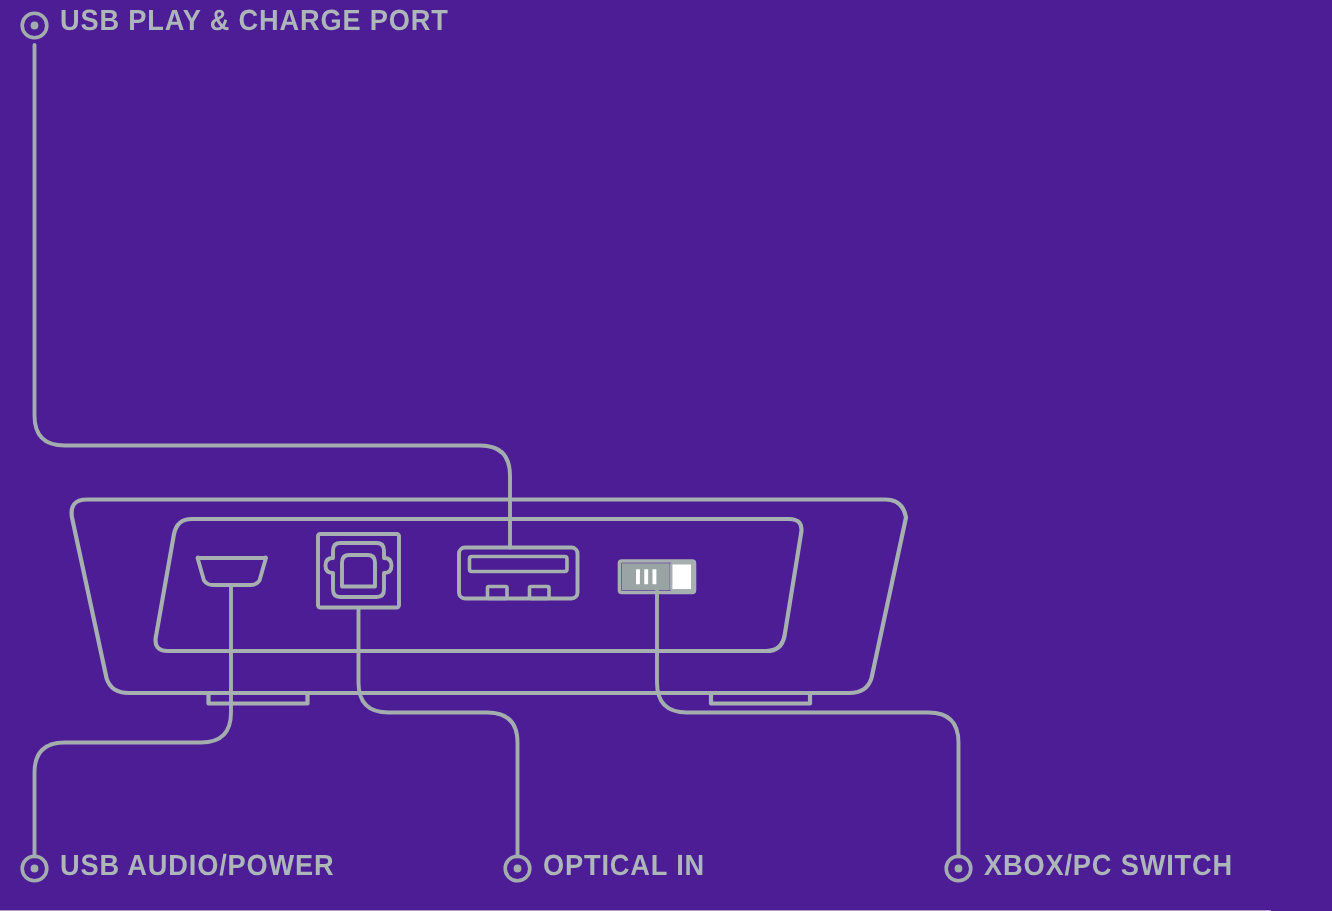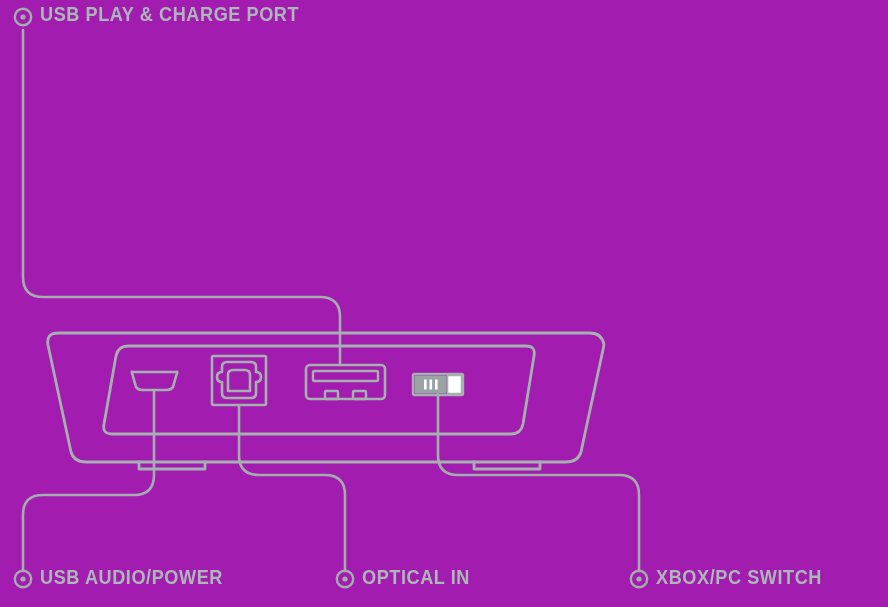--- a/index.html
+++ b/index.html
@@ -11,21 +11,21 @@
   body {
     width: 888px;
     height: 607px;
     overflow: hidden;
     font-family: "Liberation Sans", sans-serif;
   }
   #diagram-root {
     position: relative;
     width: 888px;
     height: 607px;
-    background: #a21caf;
+    background: #4c1d95;
   }
   #diagram-svg {
     position: absolute;
     top: 0;
     left: 0;
     width: 888px;
     height: 607px;
     display: block;
   }
   .callout-label {

